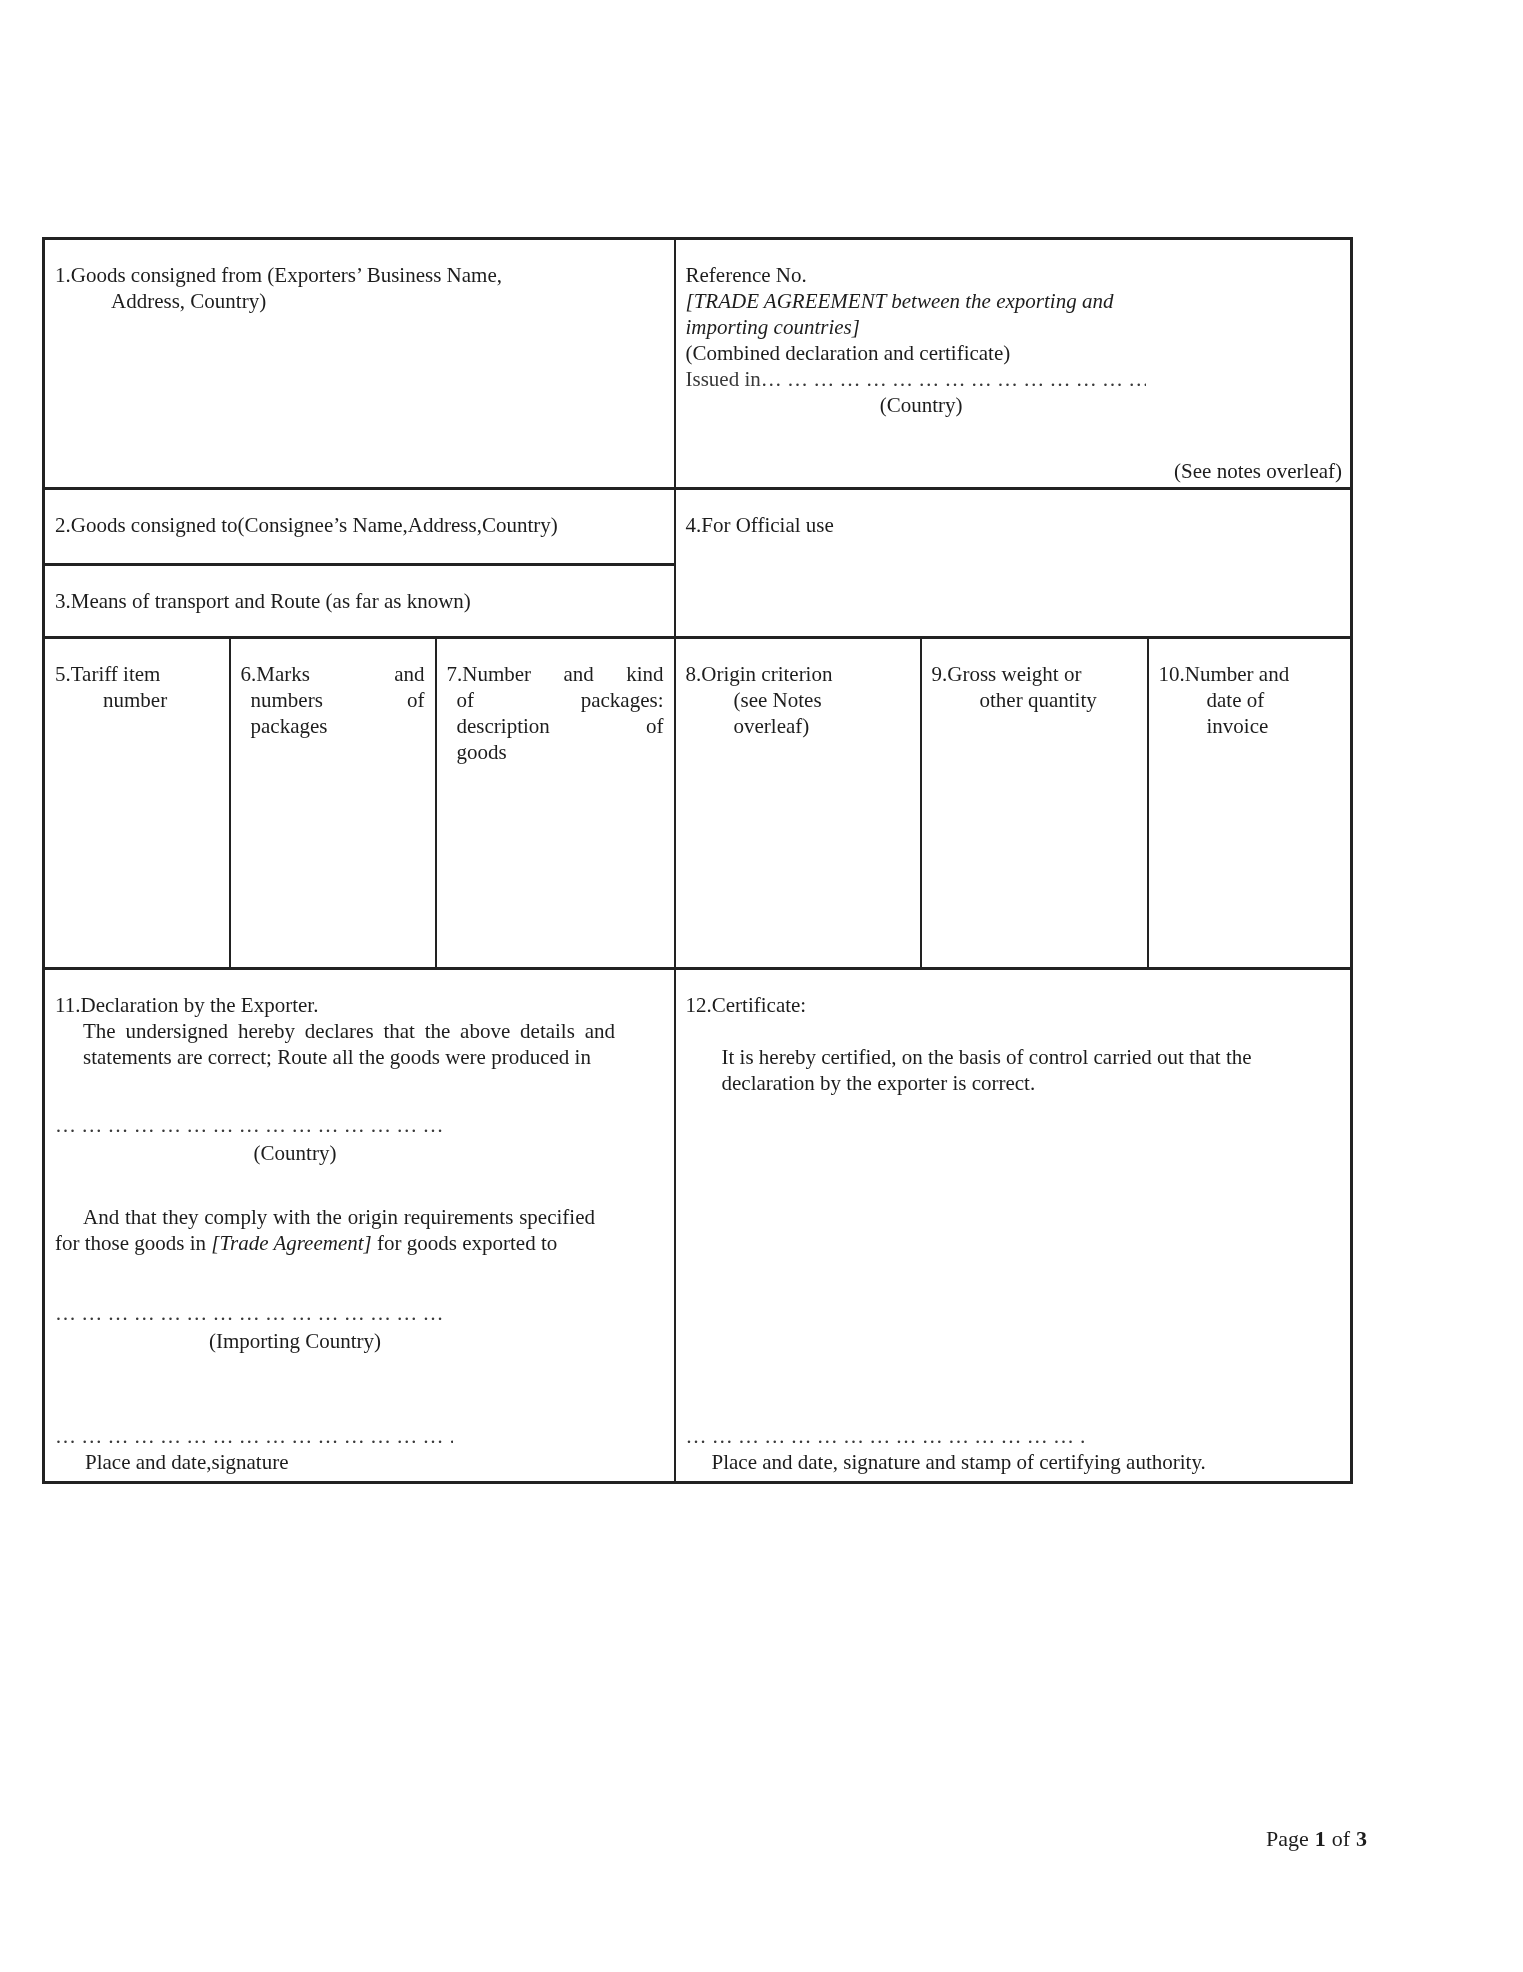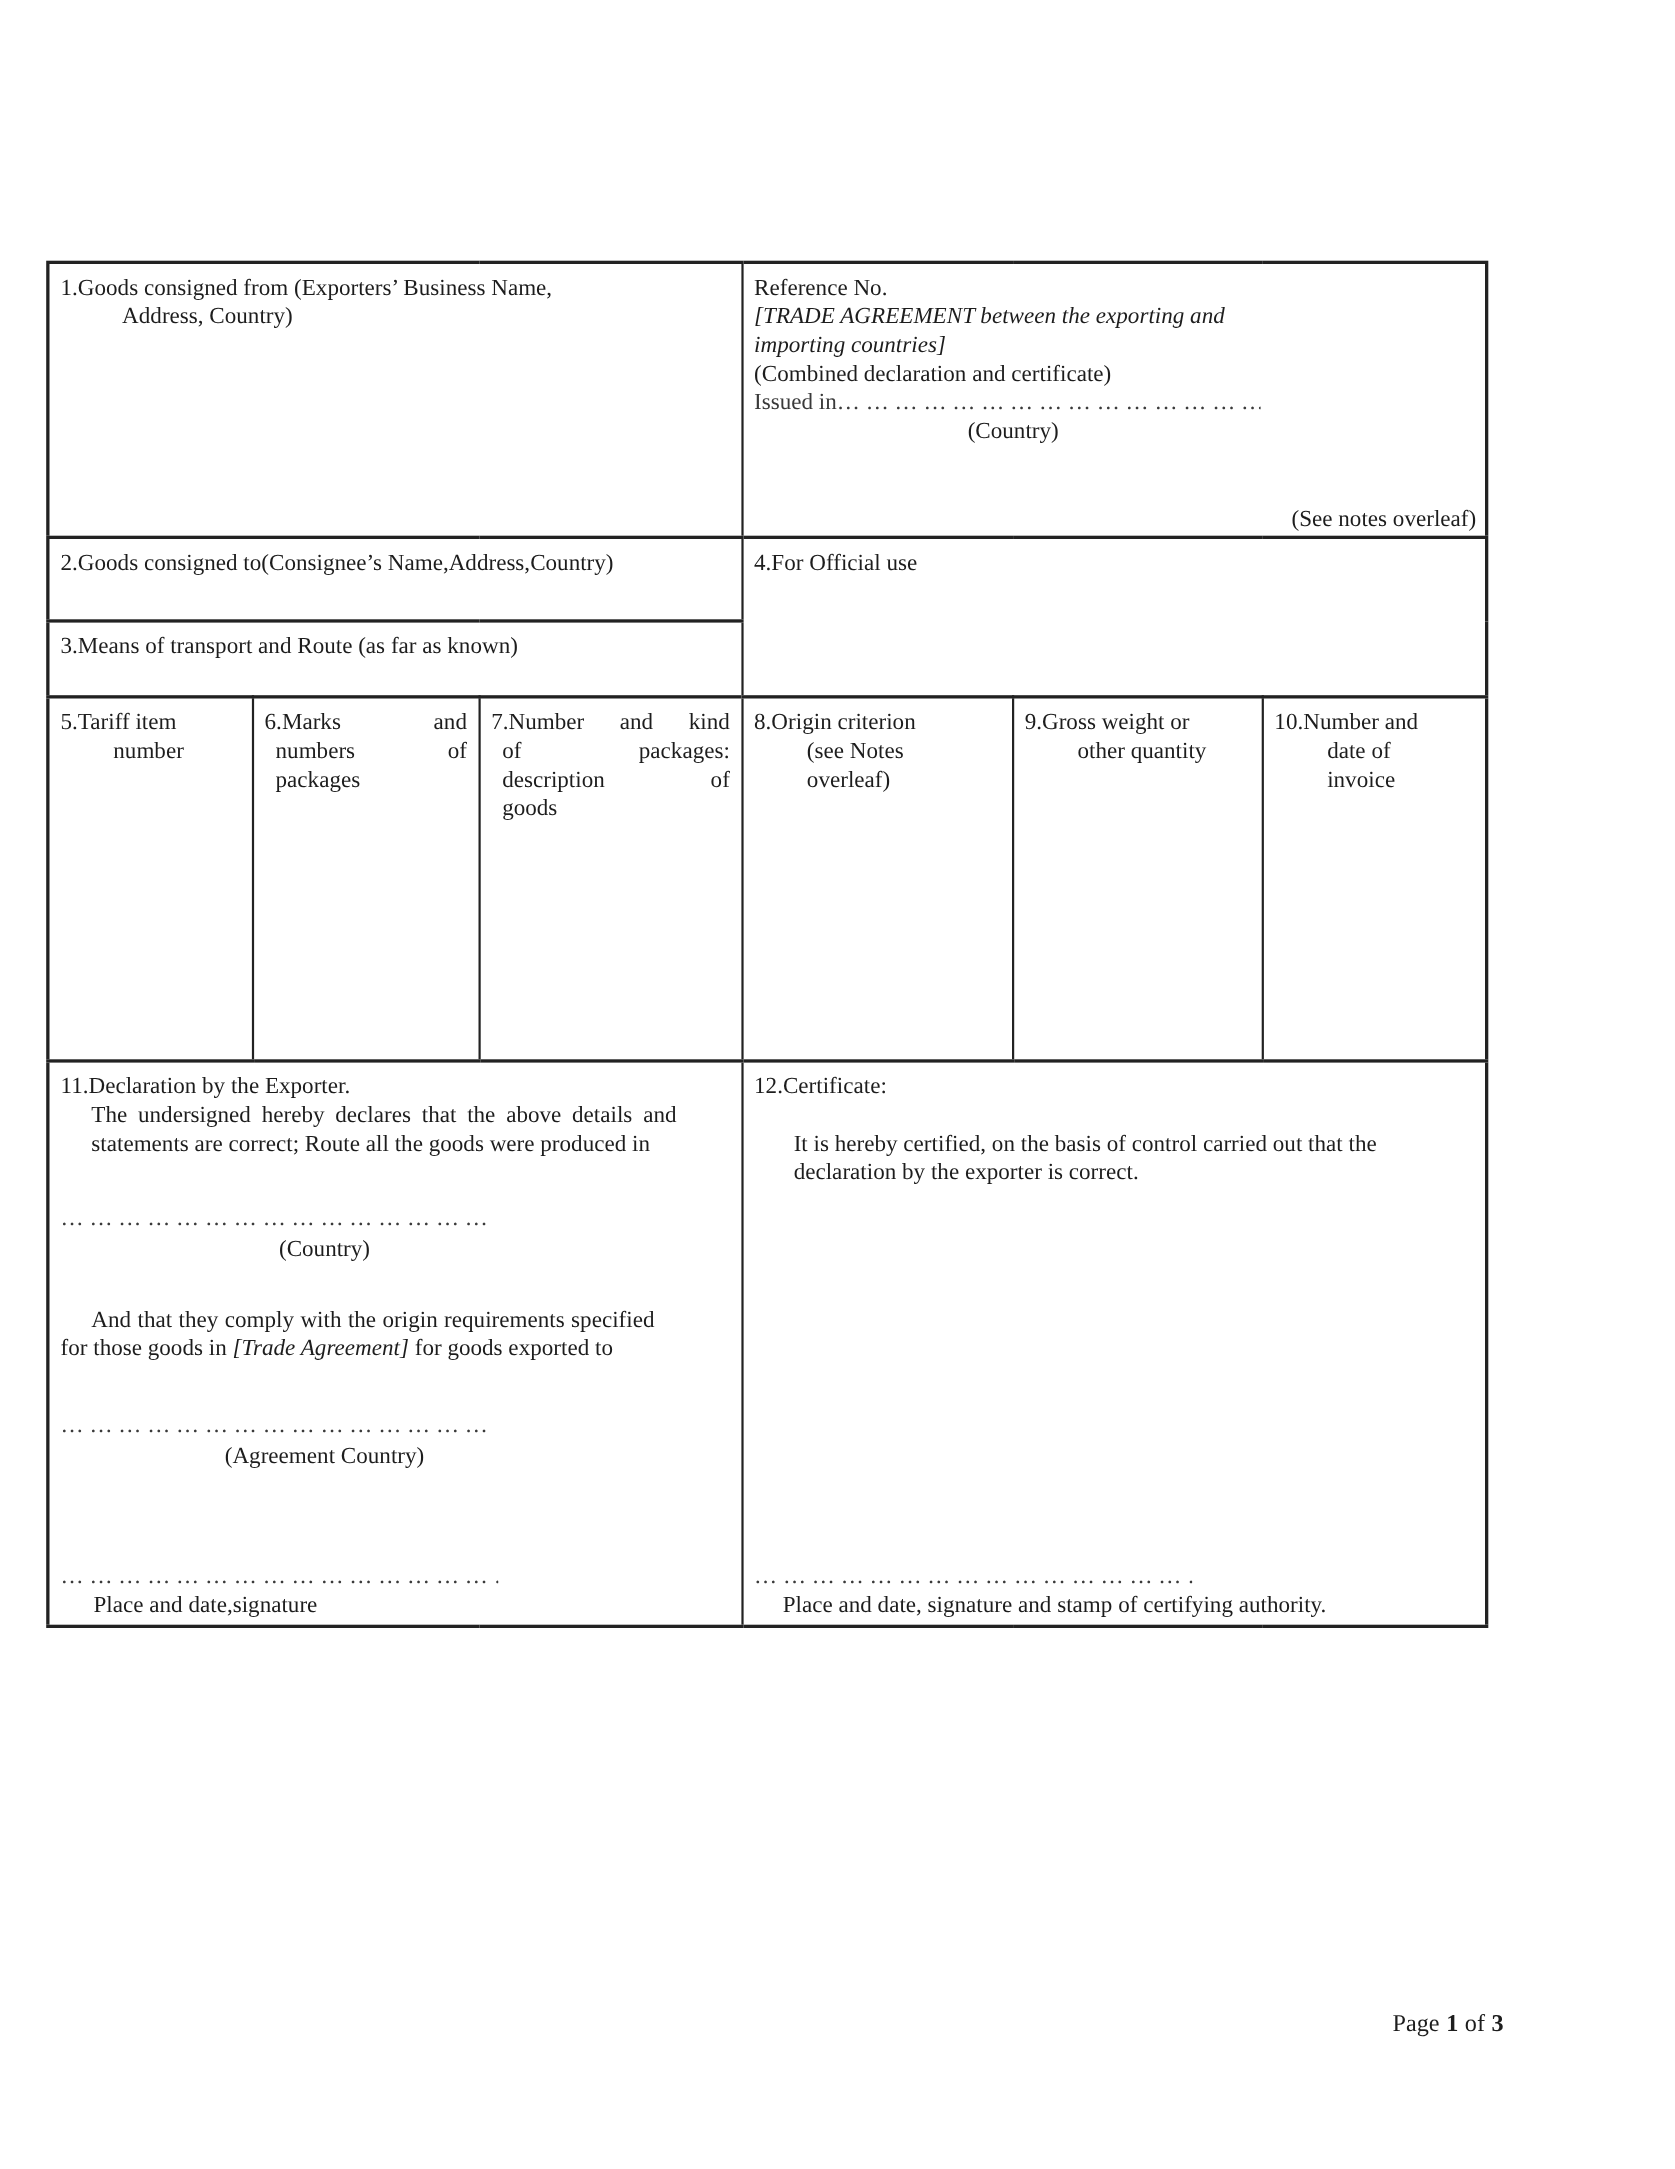--- a/index.html
+++ b/index.html
@@ -21,21 +21,21 @@
   }
   table.coo {
     position:absolute; left:42px; top:237px; width:1308px;
     border-collapse:collapse; table-layout:fixed;
     border:3px solid #222;
   }
   td {
     border:2px solid #222;
     border-top-width:3px; border-bottom-width:3px;
     vertical-align:top;
-    padding:8px 10px;
+    padding:22px 10px;
     position:relative;
     overflow:hidden;
   }
   tr.r-a td { height:250px; }
   tr.r-b td.cell-2 { height:76px; }
   td.cell-4 { height:145px; }
   tr.r-c td { height:69px; }
   tr.r-d td { height:331px; }
   tr.r-e td { height:514px; }
 
@@ -172,21 +172,21 @@
     <tr class="r-e">
       <td colspan="3">
         <div>11.Declaration by the Exporter.</div>
         <div class="b11-para1">The undersigned hereby declares that the above details and statements are correct; Route all the goods were produced in</div>
         <div class="b11-dots1 dotline">… … … … … … … … … … … … … … … … … … … … … … …</div>
         <div class="b11-country">(Country)</div>
         <div class="b11-para2">
           <span>And that they comply with the origin requirements specified for those goods in </span><span class="ital">[Trade Agreement]</span><span> for goods exported to</span>
         </div>
         <div class="b11-dots2 dotline">… … … … … … … … … … … … … … … … … … … … … … …</div>
-        <div class="b11-importing">(Agreement Country)</div>
+        <div class="b11-importing">(Importing Country)</div>
         <div class="sig-block">
           <div class="sig-dots dotline">… … … … … … … … … … … … … … … … … … … … … … … .</div>
           <div class="b11-sig">Place and date,signature</div>
         </div>
       </td>
       <td colspan="3">
         <div>12.Certificate:</div>
         <div class="b12-para">It is hereby certified, on the basis of control carried out that the declaration by the exporter is correct.</div>
         <div class="sig-block">
           <div class="sig-dots dotline">… … … … … … … … … … … … … … … … … … … … … … … .</div>

